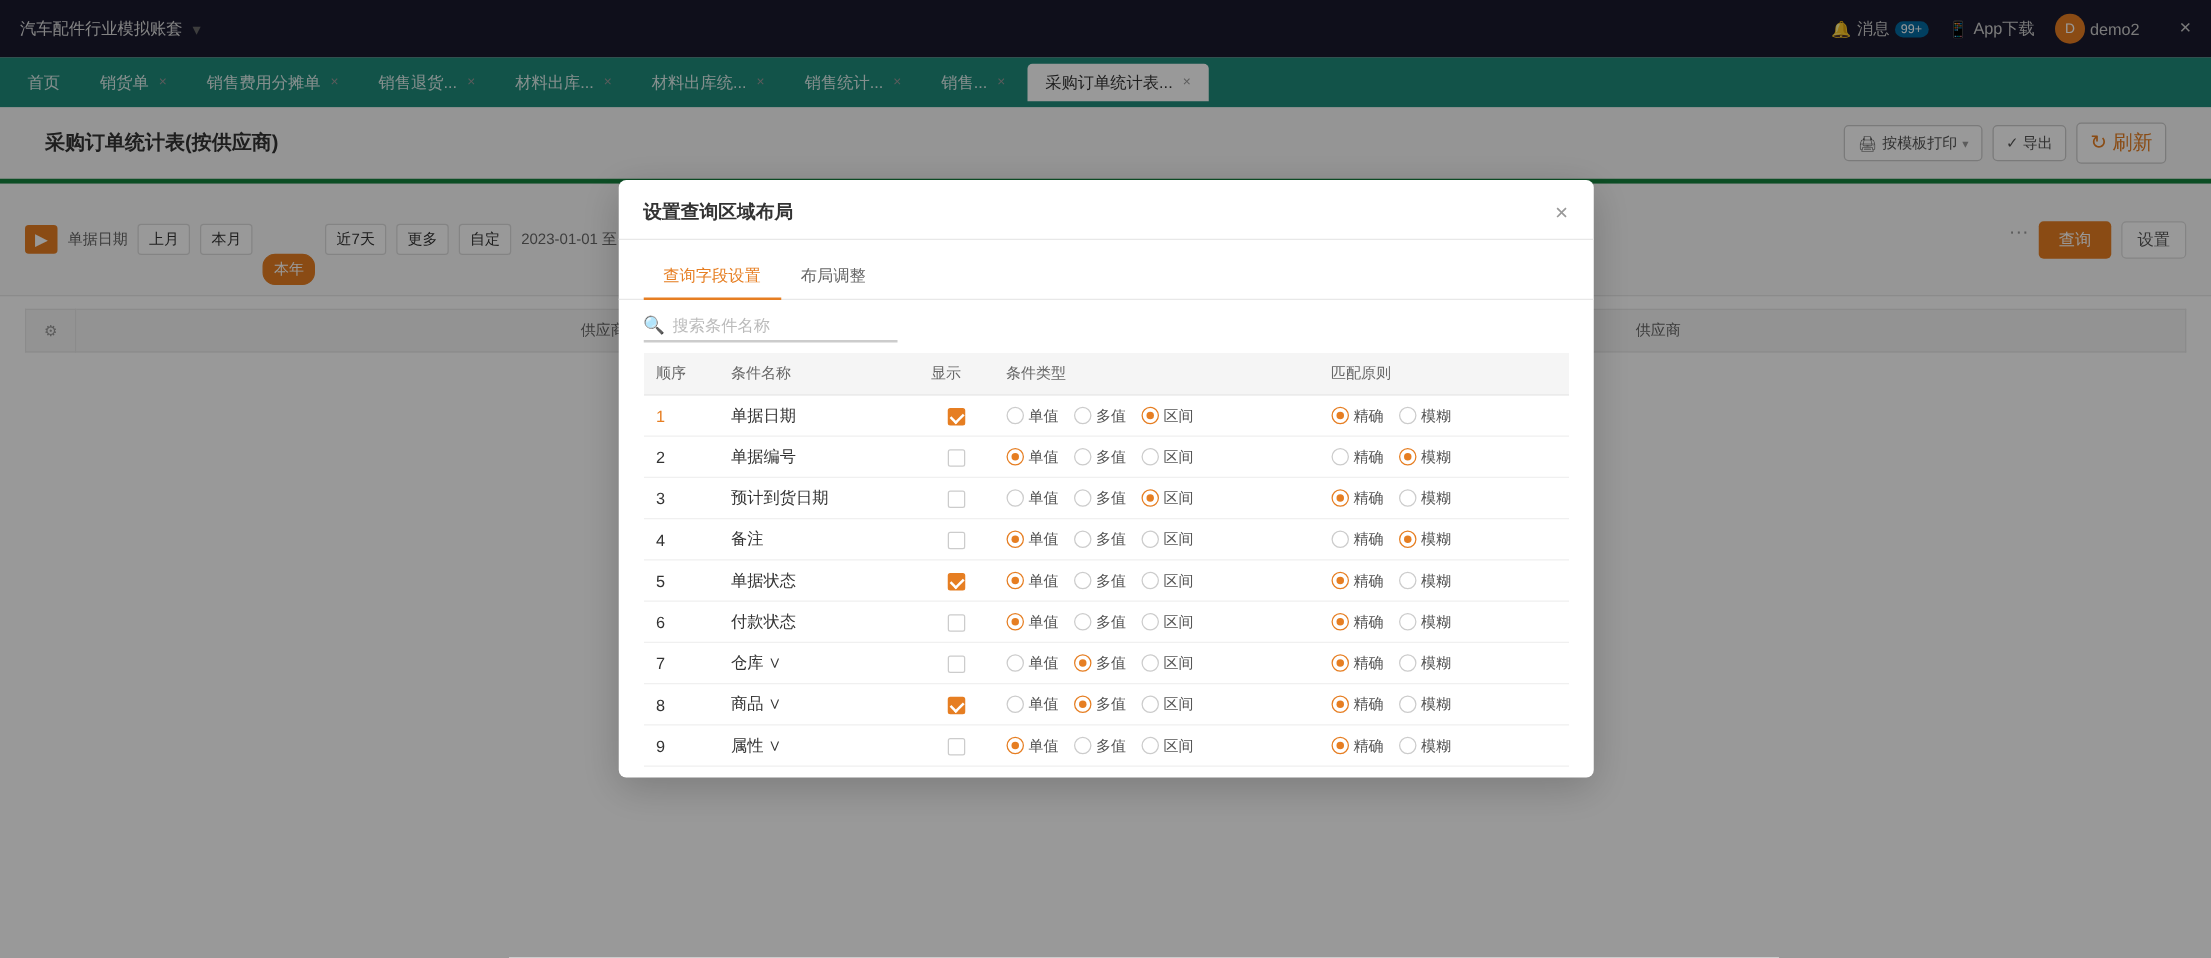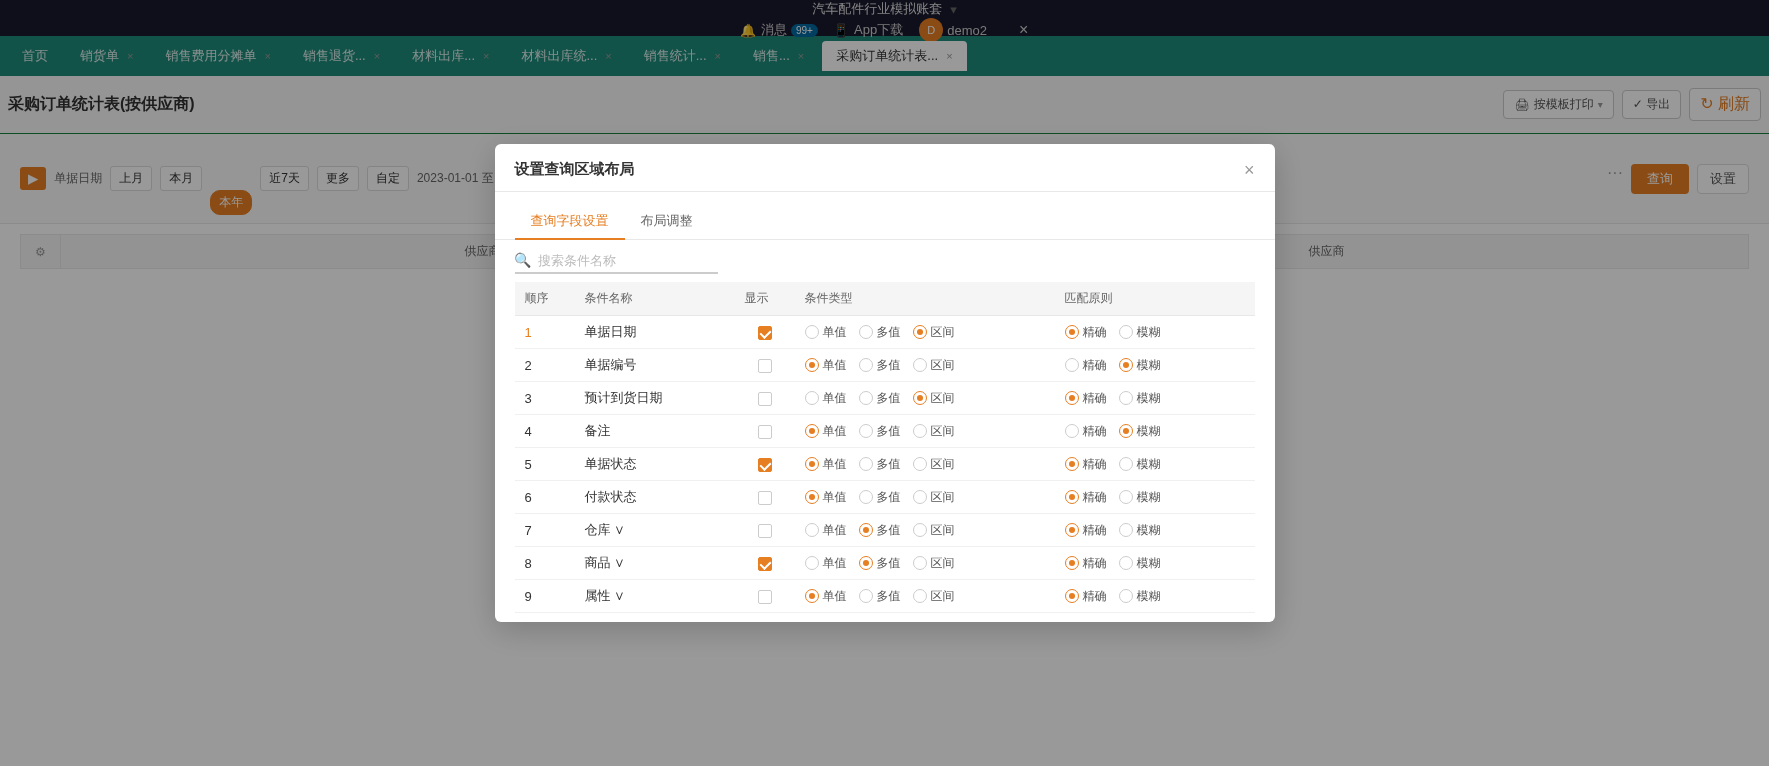--- a/index.html
+++ b/index.html
@@ -1,27 +1,26 @@
 <!DOCTYPE html>
 <html><head>
   <meta charset="utf-8">
   <style>
     * { box-sizing: border-box; margin: 0; padding: 0; }
     body { font-family: 'Microsoft YaHei', Arial, sans-serif; font-size: 13px; background: #f0f0f0; overflow: hidden; }
 
     
     .top-bar {
       background: #1a1a2e;
-      height: 36px;
+      height: 46px;
       display: flex;
       align-items: center;
       justify-content: space-between;
       padding: 0 16px;
       color: #ccc;
-      flex-direction: column;
     }
     .top-bar-left { font-size: 13px; color: #ddd; display: flex; align-items: center; gap: 8px; }
     .top-bar-right { display: flex; align-items: center; gap: 16px; font-size: 13px; color: #ccc; }
     .top-bar-right .badge { background: #0369a1; color: white; border-radius: 10px; padding: 1px 5px; font-size: 10px; }
     .close-x { color: #ccc; cursor: pointer; font-size: 16px; margin-left: 16px; }
 
     
     .tab-bar {
       background: #1e8a7a;
       height: 40px;
@@ -46,22 +45,22 @@
     
     .page-content {
       background: white;
       min-height: calc(766px - 76px);
       position: relative;
     }
 
     
     .page-header {
       background: #f8f8f8;
-      border-bottom: 1px solid #15803d;
-      padding: 12px 8px;
+      border-bottom: 4px solid #15803d;
+      padding: 12px 36px;
       display: flex;
       align-items: center;
       justify-content: space-between;
     }
     .page-title { font-size: 16px; font-weight: bold; color: #333; }
     .page-actions { display: flex; align-items: center; gap: 8px; }
     .btn-template { border: 1px solid #ccc; background: white; padding: 5px 10px; border-radius: 4px; cursor: pointer; font-size: 12px; color: #555; display: flex; align-items: center; gap: 4px; }
     .btn-export { border: 1px solid #ccc; background: white; padding: 5px 10px; border-radius: 4px; cursor: pointer; font-size: 12px; color: #555; }
     .btn-refresh { border: 1px solid #ccc; background: white; padding: 5px 10px; border-radius: 4px; cursor: pointer; font-size: 16px; color: #e67e22; }
 

